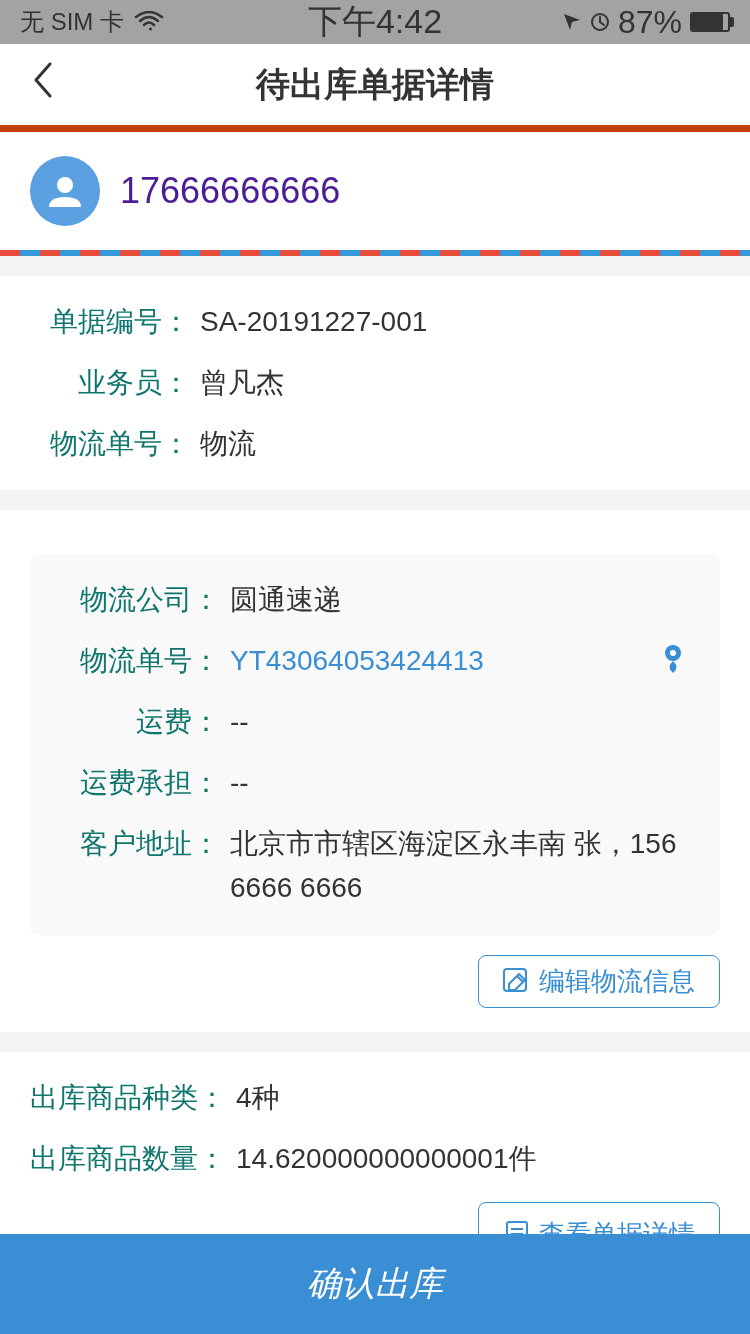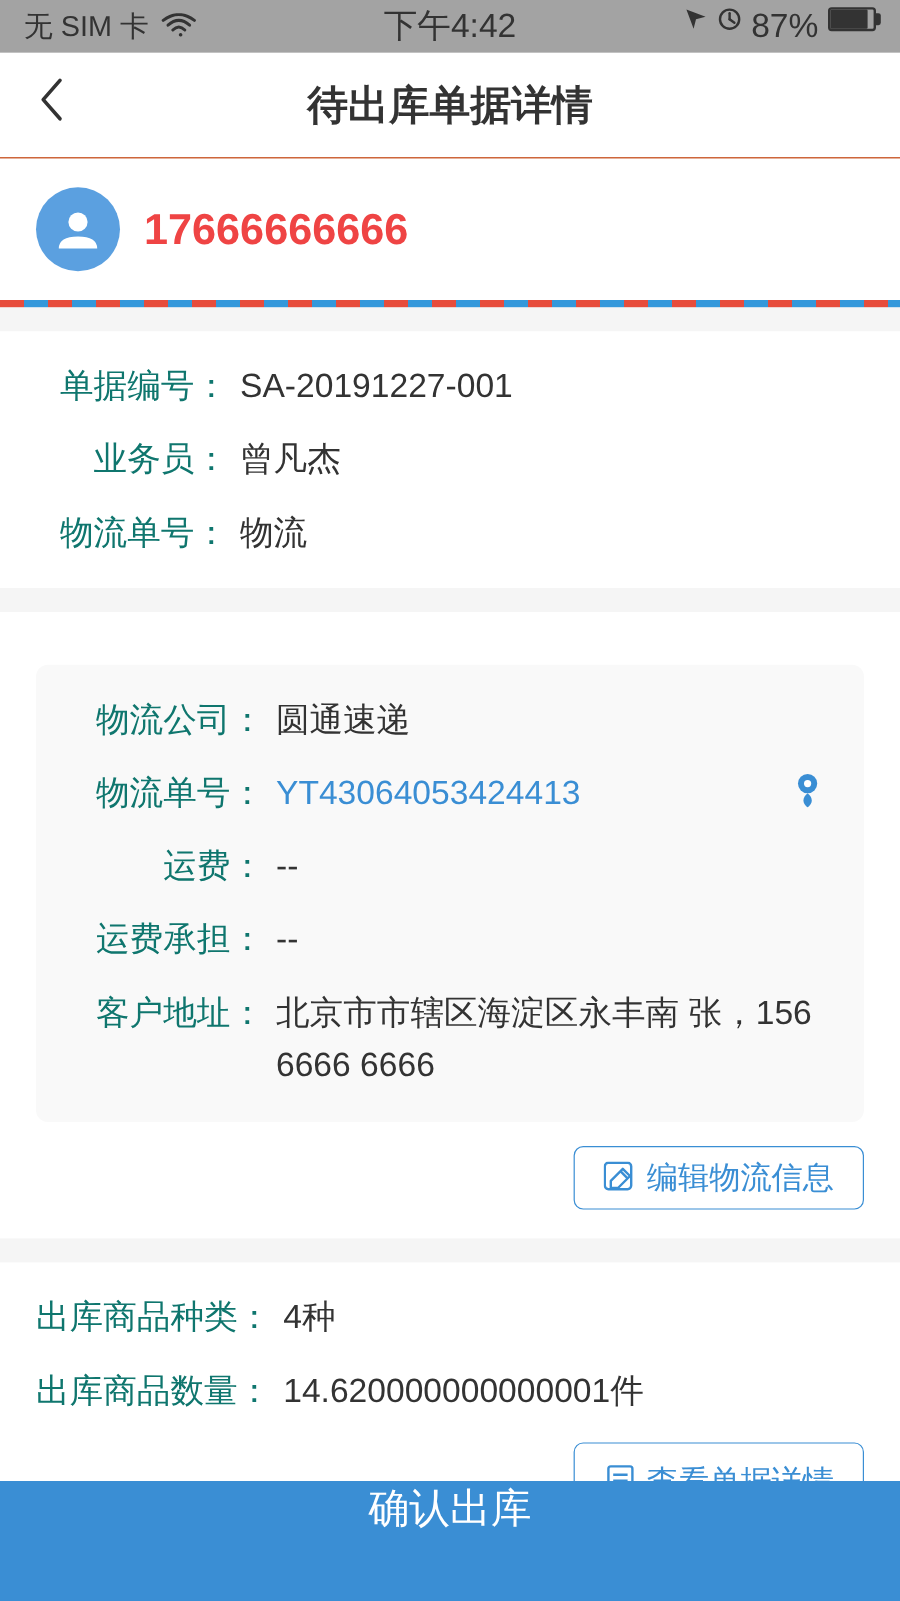--- a/index.html
+++ b/index.html
@@ -23,31 +23,31 @@
       padding: 0 20px;
       font-size: 24px;
       color: #333;
     }
     .status-left {
       display: flex;
       align-items: center;
       gap: 10px;
     }
     .status-center {
-      font-size: 28px;
+      font-size: 34px;
       font-weight: 500;
       position: absolute;
       left: 50%;
       transform: translateX(-50%);
     }
     .status-right {
       display: flex;
-      align-items: flex-start;
+      align-items: center;
       gap: 8px;
-      font-size: 28px;
+      font-size: 32px;
     }
     .battery-icon {
       width: 40px;
       height: 20px;
       border: 2px solid #333;
       border-radius: 3px;
       position: relative;
       display: flex;
       align-items: center;
     }
@@ -67,21 +67,21 @@
     }
 
     
     .nav-bar {
       height: 88px;
       background: #fff;
       display: flex;
       align-items: center;
       justify-content: center;
       position: relative;
-      border-bottom: 1px solid #c2410c;
+      border-bottom: 7px solid #c2410c;
     }
     .nav-back {
       position: absolute;
       left: 30px;
       font-size: 40px;
       color: #333;
       cursor: pointer;
     }
     .nav-title {
       font-size: 34px;
@@ -111,22 +111,22 @@
       width: 70px;
       height: 70px;
       border-radius: 50%;
       background: #5ba0e0;
       display: flex;
       align-items: center;
       justify-content: center;
     }
     .customer-name {
       font-size: 36px;
-      font-weight: 700;
-      color: #ef4444;
+      font-weight: 400;
+      color: #4c1d95;
       text-align: center;
     }
 
     
     .section {
       background: #fff;
       margin-top: 20px;
       padding: 24px 30px;
     }
 
@@ -201,23 +201,24 @@
 
     
     .footer {
       position: fixed;
       bottom: 0;
       left: 0;
       width: 750px;
       height: 100px;
       background: #3a8ed4;
       display: flex;
-      align-items: flex-start;
+      align-items: center;
       justify-content: center;
       cursor: pointer;
+      font-style: italic;
     }
     .confirm-btn-text {
       color: #fff;
       font-size: 34px;
       font-weight: 500;
     }
 
     
     .page-content {
       padding-bottom: 120px;

